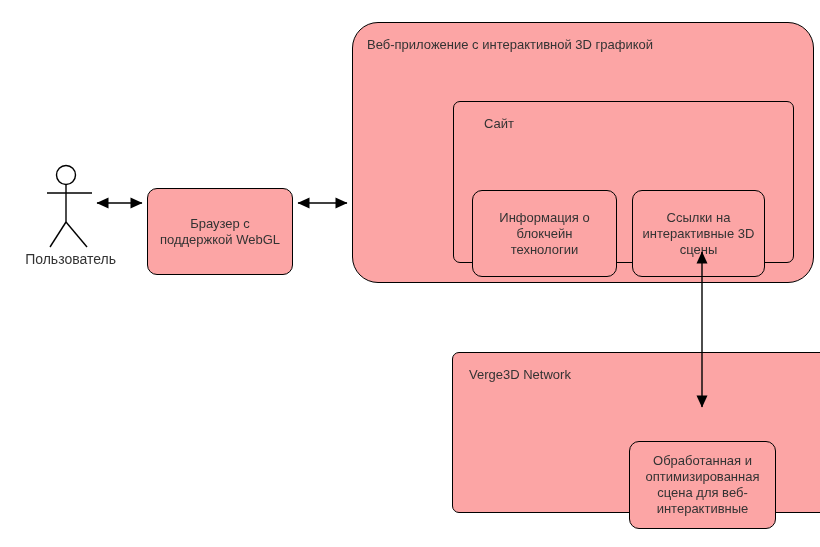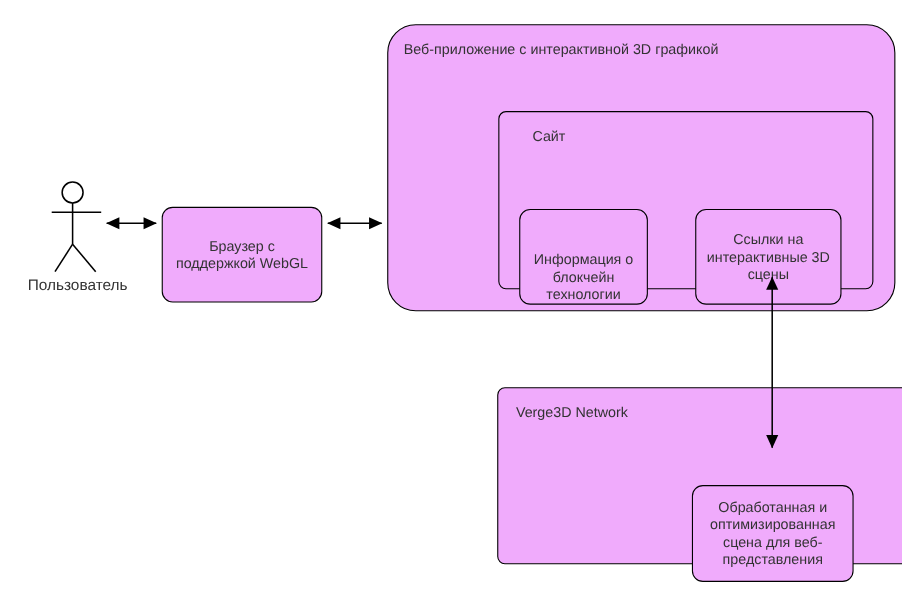--- a/index.html
+++ b/index.html
@@ -9,21 +9,21 @@
     width: 820px;
     height: 547px;
     background: #ffffff;
     font-family: "Liberation Sans", sans-serif;
     color: #333333;
     overflow: hidden;
   }
   .box {
     position: absolute;
     border: 1px solid #000000;
-    background: #f0abfc;
+    background: #fca5a5;
     font-size: 13px;
     line-height: 16px;
   }
   .rounded-sm { border-radius: 10px; }
   .rounded-md { border-radius: 7px; }
   .rounded-lg { border-radius: 26px; }
   .center-label {
     display: flex;
     align-items: center;
     justify-content: center;
@@ -39,21 +39,21 @@
   }
   
   .browser-box { left: 147px; top: 160px; width: 146px; height: 87px; }
   
   .web-app-box { left: 352px; top: 22px; width: 462px; height: 261px; }
   .web-app-box > .box-title { left: 14px; top: 14px; }
   
   .site-box { left: 100px; top: 78px; width: 341px; height: 162px; }
   .site-box > .box-title { left: 30px; top: 14px; }
   
-  .blockchain-box { left: 18px; top: 60px; width: 117px; height: 87px; align-items: flex-end; }
+  .blockchain-box { left: 18px; top: 60px; width: 145px; height: 87px; }
   .links-box { left: 178px; top: 60px; width: 133px; height: 87px; }
   
   .verge-box { left: 452px; top: 352px; width: 400px; height: 161px; }
   .verge-box > .box-title { left: 16px; top: 14px; }
   .optimized-box { left: 176px; top: 60px; width: 147px; height: 88px; }
   
   .actor-label {
     position: absolute;
     left: 16px; top: 251px; width: 100px;
     font-size: 14px;
@@ -99,21 +99,21 @@
     </div>
   </div>
 
   <div class="box rounded-md verge-box">
     <span class="box-title">Verge3D Network</span>
 
     <div class="box rounded-sm center-label optimized-box">
       <span class="multiline">Обработанная и
 оптимизированная
 сцена для веб-
-представления</span>
+интерактивные</span>
     </div>
   </div>
 
   <svg class="overlay" viewBox="0 0 820 547">
     <defs>
       <marker id="arrowhead" markerWidth="13" markerHeight="12" refX="12" refY="6" orient="auto-start-reverse" markerUnits="userSpaceOnUse">
         <path d="M0.5,0.5 L12.5,6 L0.5,11.5 z" fill="#000000"></path>
       </marker>
     </defs>
 

